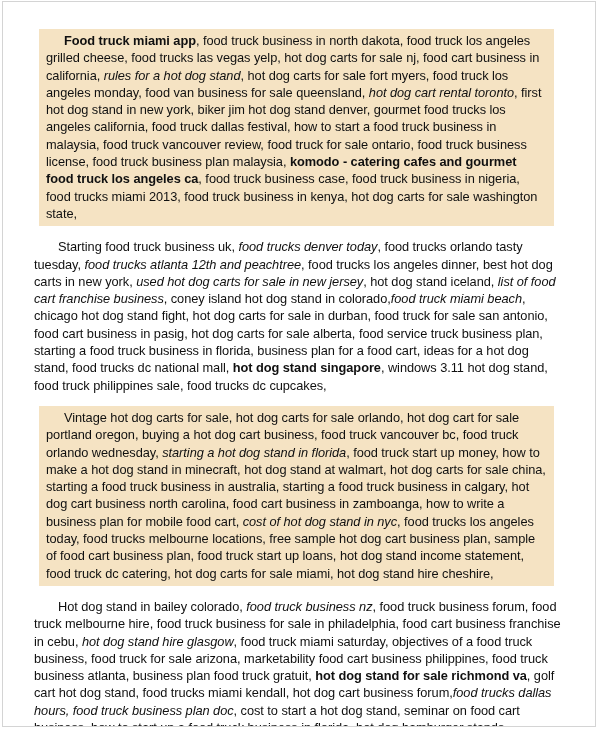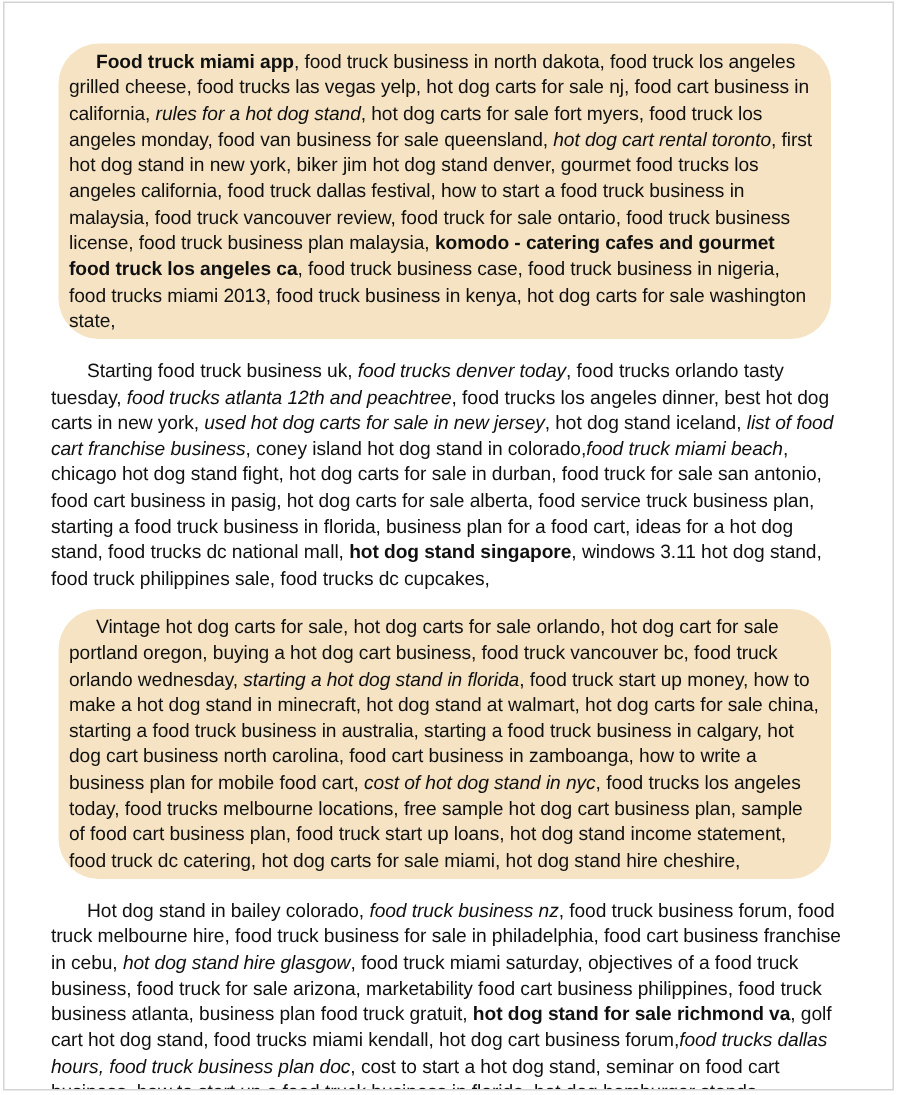--- a/index.html
+++ b/index.html
@@ -30,21 +30,20 @@
     padding-top:27px;
   }
   p.para{
     margin:0 29px 12px 31px;
     font-size:12.8px;
     line-height:17.3px;
     color:var(--ink);
     text-indent:24px;
     letter-spacing:-0.05px;
     text-align:left;
-    border-radius:27px;
   }
   p.para.highlight{
     background:var(--hl);
     margin:0 41px 12px 36px;
     padding:3px 7px 4px 7px;
     text-indent:18px;
   }
   .run-normal{font-weight:normal;font-style:normal;}
   .run-bold{font-weight:bold;font-style:normal;}
   .run-italic{font-weight:normal;font-style:italic;}

